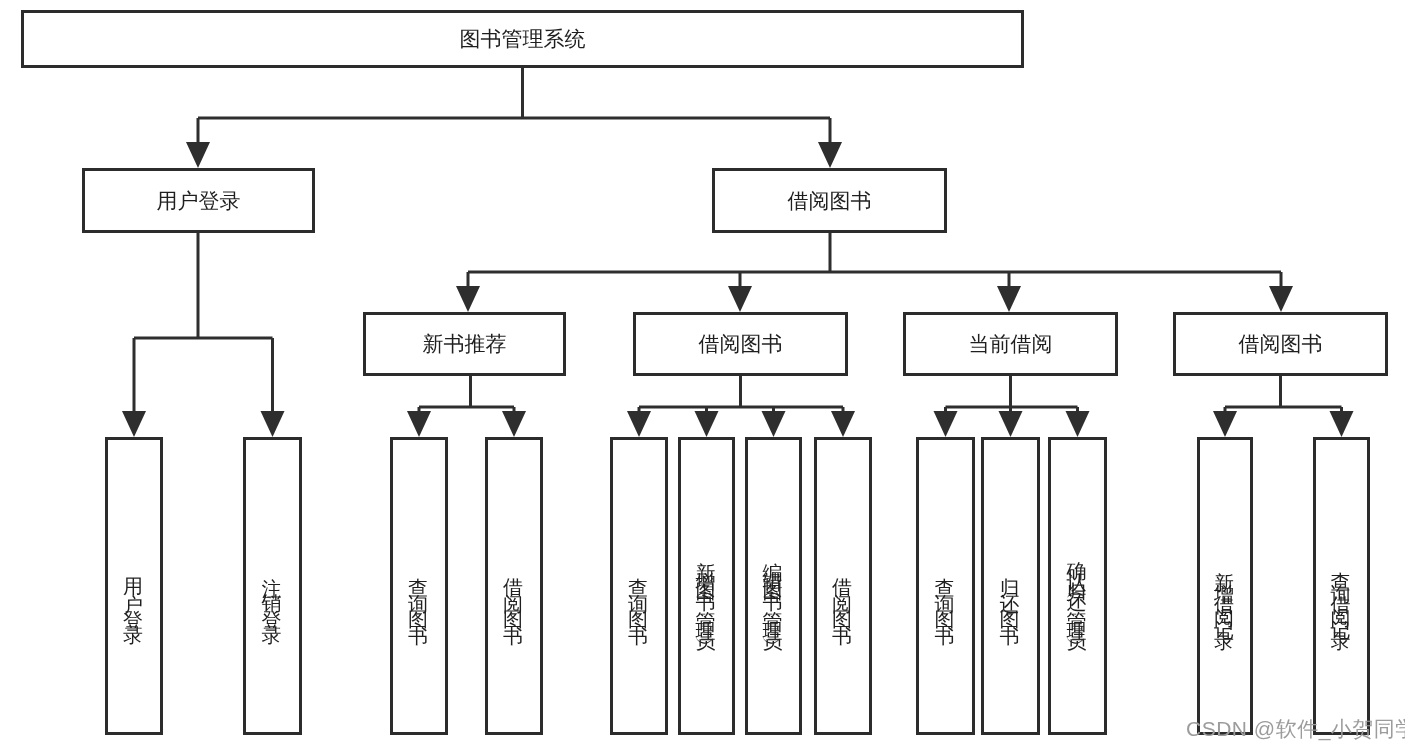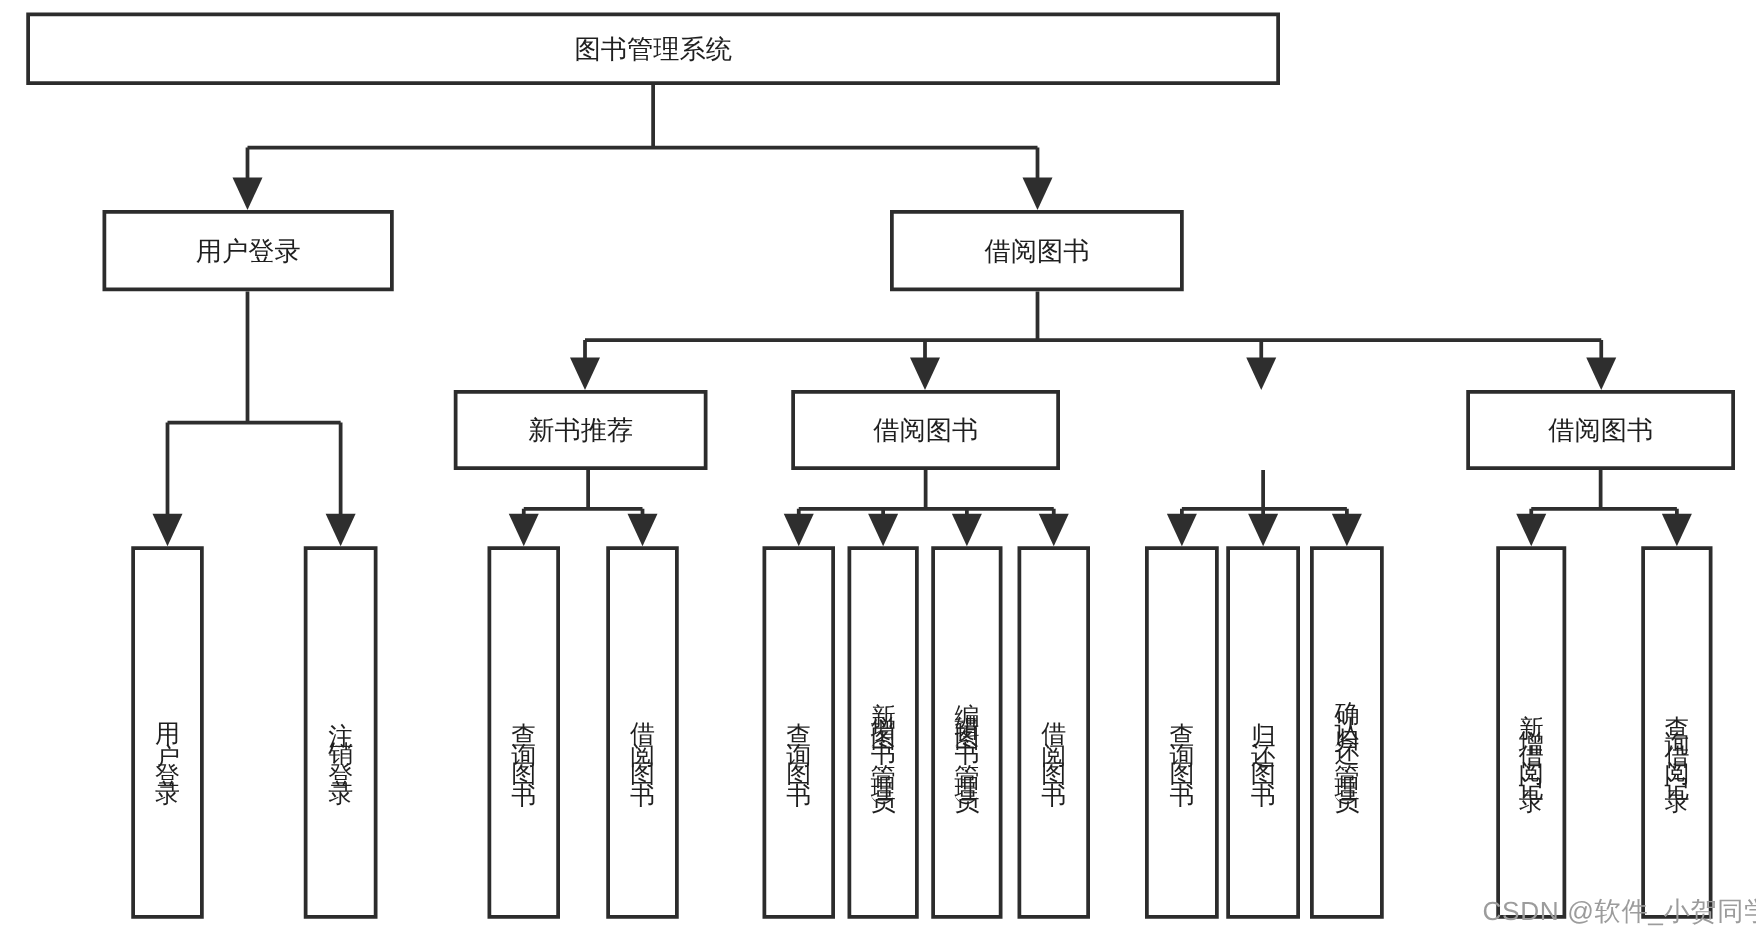--- a/index.html
+++ b/index.html
@@ -117,20 +117,23 @@
   <div class="node" style="left:712px;top:168px;width:235px;height:65px">
     <span class="hlabel">借阅图书</span>
   </div>
 
   <div class="node" style="left:363px;top:312px;width:203px;height:64px">
     <span class="hlabel">新书推荐</span>
   </div>
   <div class="node" style="left:633px;top:312px;width:215px;height:64px">
     <span class="hlabel">借阅图书</span>
   </div>
+  <div class="node" style="left:903px;top:312px;width:215px;height:64px">
+    <span class="hlabel">当前借阅</span>
+  </div>
   <div class="node" style="left:1173px;top:312px;width:215px;height:64px">
     <span class="hlabel">借阅图书</span>
   </div>
 
   <div class="node leaf" style="left:105px;width:58px">
     <span class="vlabel len4">用户登录</span>
   </div>
   <div class="node leaf" style="left:243px;width:59px">
     <span class="vlabel len4">注销登录</span>
   </div>

